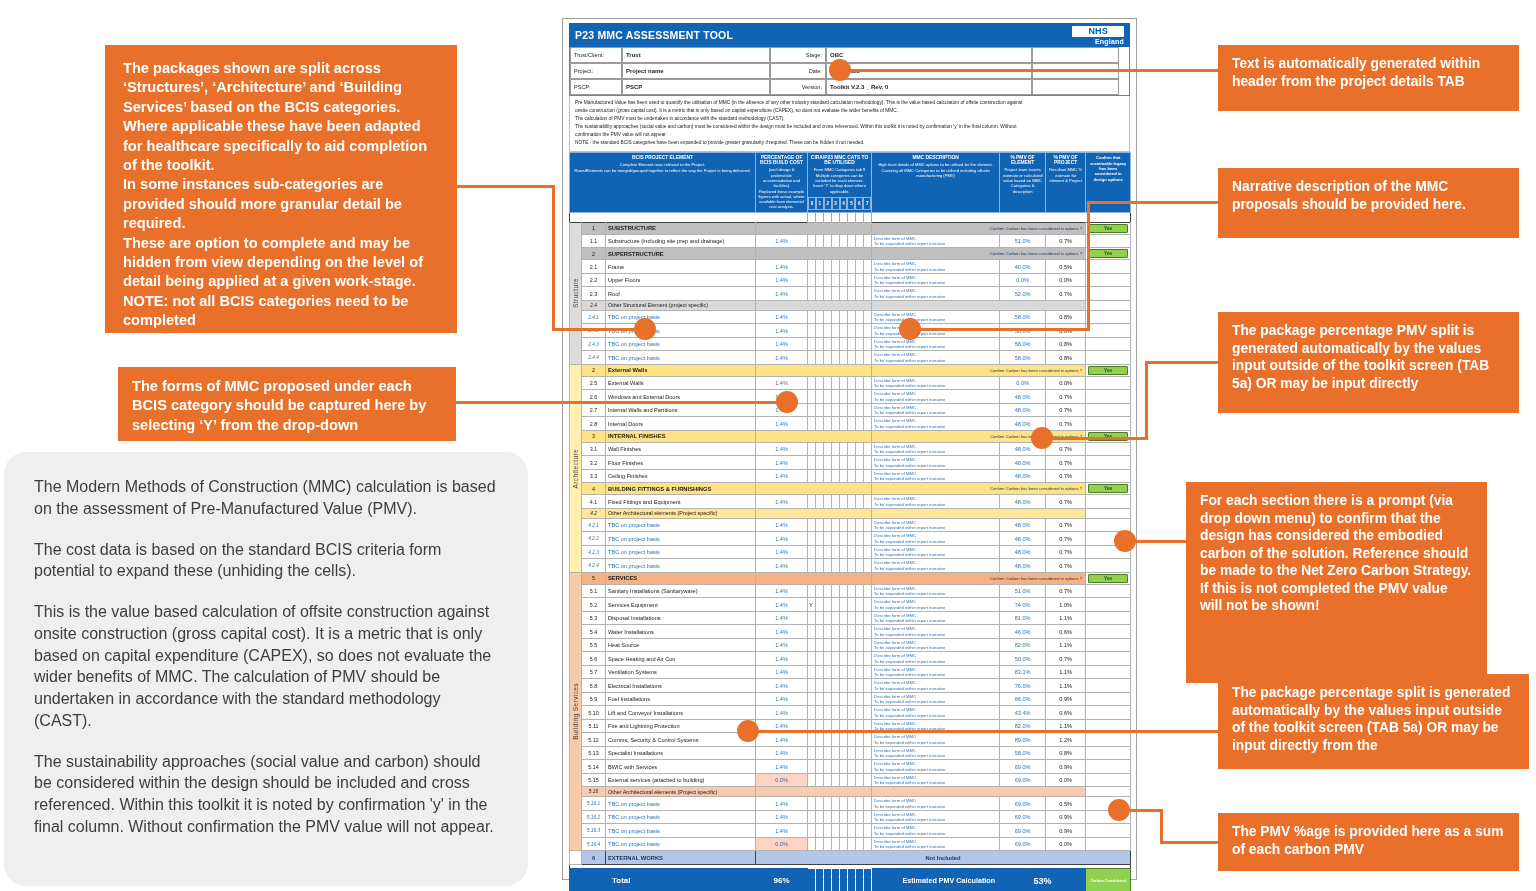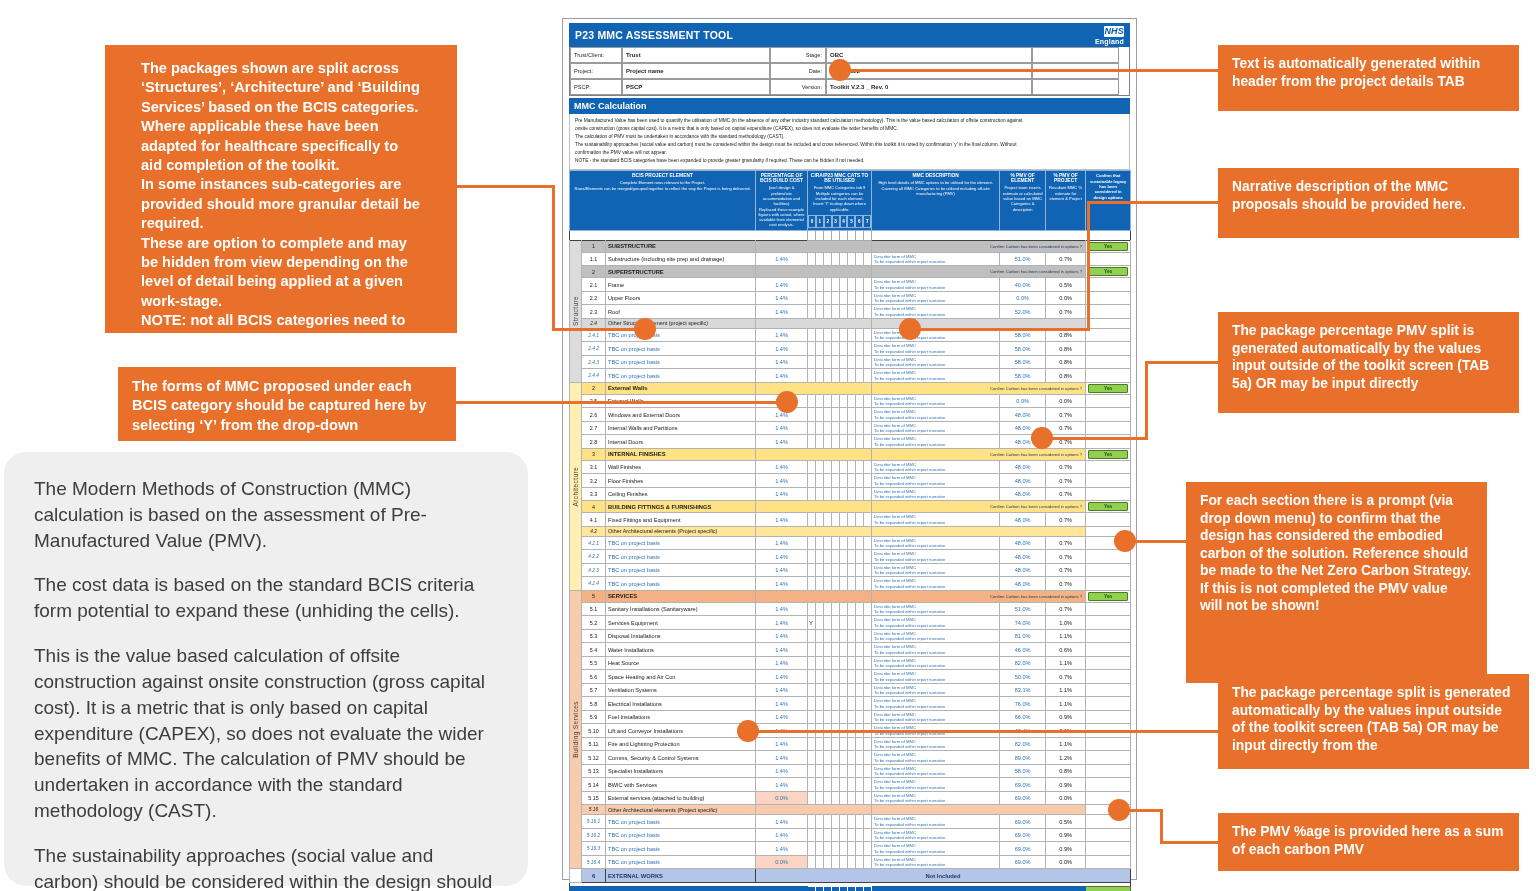--- a/index.html
+++ b/index.html
@@ -2,46 +2,46 @@
 <html><head>
 <meta charset="utf-8">
 <style>
   html,body{margin:0;padding:0;}
   body{width:1536px;height:891px;background:#FFFFFF;font-family:"Liberation Sans",sans-serif;overflow:hidden;position:relative;}
   .prewrap{white-space:pre-line;}
 
   
   .callout{position:absolute;background:#E8702A;color:#FFFFFF;padding:10px 14px;box-sizing:border-box;
            font-size:13.8px;line-height:1.27;font-weight:bold;z-index:6;}
-  #co1{left:105px;top:45px;width:352px;height:288px;font-size:14.6px;line-height:1.33;padding:14px 36px;}
+  #co1{left:105px;top:45px;width:352px;height:288px;font-size:14.6px;line-height:1.33;padding:14px 18px;}
   #co2{left:118px;top:367px;width:338px;height:74px;font-size:14.6px;line-height:1.33;}
   #co3{left:1218px;top:45px;width:301px;height:66px;}
   #co4{left:1218px;top:168px;width:301px;height:70px;}
   #co5{left:1218px;top:312px;width:301px;height:101px;}
   #co6{left:1186px;top:482px;width:301px;height:201px;}
   #co7{left:1218px;top:674px;width:311px;height:95px;}
   #co8{left:1218px;top:813px;width:301px;height:58px;}
 
   
   #gray-note{position:absolute;left:4px;top:452px;width:524px;height:434px;background:#EFEFEF;border-radius:22px;
-             color:#3D3D3D;font-size:19px;line-height:1.36;padding:24px 30px;box-sizing:border-box;z-index:2;}
+             color:#3D3D3D;font-size:16px;line-height:1.36;padding:24px 30px;box-sizing:border-box;z-index:2;}
   #gray-note p{margin:0 0 19px 0;}
 
   
   .hline,.vline{position:absolute;background:#E8702A;z-index:5;}
   .hline{height:3px;} .vline{width:3px;}
   .dot{position:absolute;width:22px;height:22px;border-radius:50%;background:#E8702A;z-index:5;}
 
   
   #sheet{position:absolute;left:562px;top:18px;width:575px;height:862px;background:#FFFFFF;
          border:1px solid #9E9E9E;box-sizing:border-box;padding:4px 6px;z-index:1;}
   #title-bar{background:#1164B4;color:#FFF;height:24px;display:flex;align-items:center;justify-content:space-between;
              padding:0 6px;font-size:10.5px;font-weight:bold;letter-spacing:.2px;}
   #nhs-logo{display:flex;flex-direction:column;align-items:flex-end;line-height:1;}
-  #nhs-box{background:#FFF;color:#005EB8;font-style:italic;font-weight:bold;font-size:9px;padding:1px 0;border-radius:1px;}
+  #nhs-box{background:#FFF;color:#005EB8;font-weight:bold;font-size:9px;padding:1px 16px;border-radius:1px;}
   #nhs-region{color:#FFF;font-size:7px;font-weight:bold;margin-top:1px;}
 
   
   #proj-meta{display:grid;grid-template-columns:52px 148px 56px 206px 87px;border:1px solid #7F7F7F;border-top:none;}
   #proj-meta .cell{border:0.5px solid #9B9B9B;font-size:5.6px;color:#262626;padding:2px 3px;height:10px;line-height:10px;box-sizing:content-box;}
   #proj-meta .lab{}
   #proj-meta .lab2{text-align:right;}
   #proj-meta .val{font-weight:bold;font-size:6px;}
   #mmc-bar{background:#1164B4;color:#FFF;font-weight:bold;font-size:9px;height:16px;line-height:16px;padding-left:5px;margin-top:2px;}
   #intro{font-size:4.8px;line-height:1.68;color:#1A1A1A;padding:3px 5px 4px 5px;border:1px solid #BFBFBF;border-top:none;}
@@ -188,21 +188,20 @@
     <div class="cell val">01/10/2022</div>
     <div class="cell"></div>
 
     <div class="cell lab">PSCP:</div>
     <div class="cell val">PSCP</div>
     <div class="cell lab2">Version:</div>
     <div class="cell val">Toolkit V.2.3 _ Rev. 0</div>
     <div class="cell"></div>
   </div>
 
-  <div id="mmc-bar">MMC Calculation</div>
 
   <div id="intro" class="prewrap">Pre Manufactured Value has been used to quantify the utilisation of MMC (in the absence of any other industry standard calculation methodology). This is the value based calculation of offsite construction against
 onsite construction (gross capital cost). It is a metric that is only based on capital expenditure (CAPEX), so does not evaluate the wider benefits of MMC.
 The calculation of PMV must be undertaken in accordance with the standard methodology (CAST).
 The sustainability approaches (social value and carbon) must be considered within the design must be included and cross referenced. Within this toolkit it is noted by confirmation 'y' in the final column. Without
 confirmation the PMV value will not appear.
 NOTE - the standard BCIS categories have been expanded to provide greater granularity if required. These can be hidden if not needed.</div>
 
   <table id="mmc-table">
     <colgroup>

